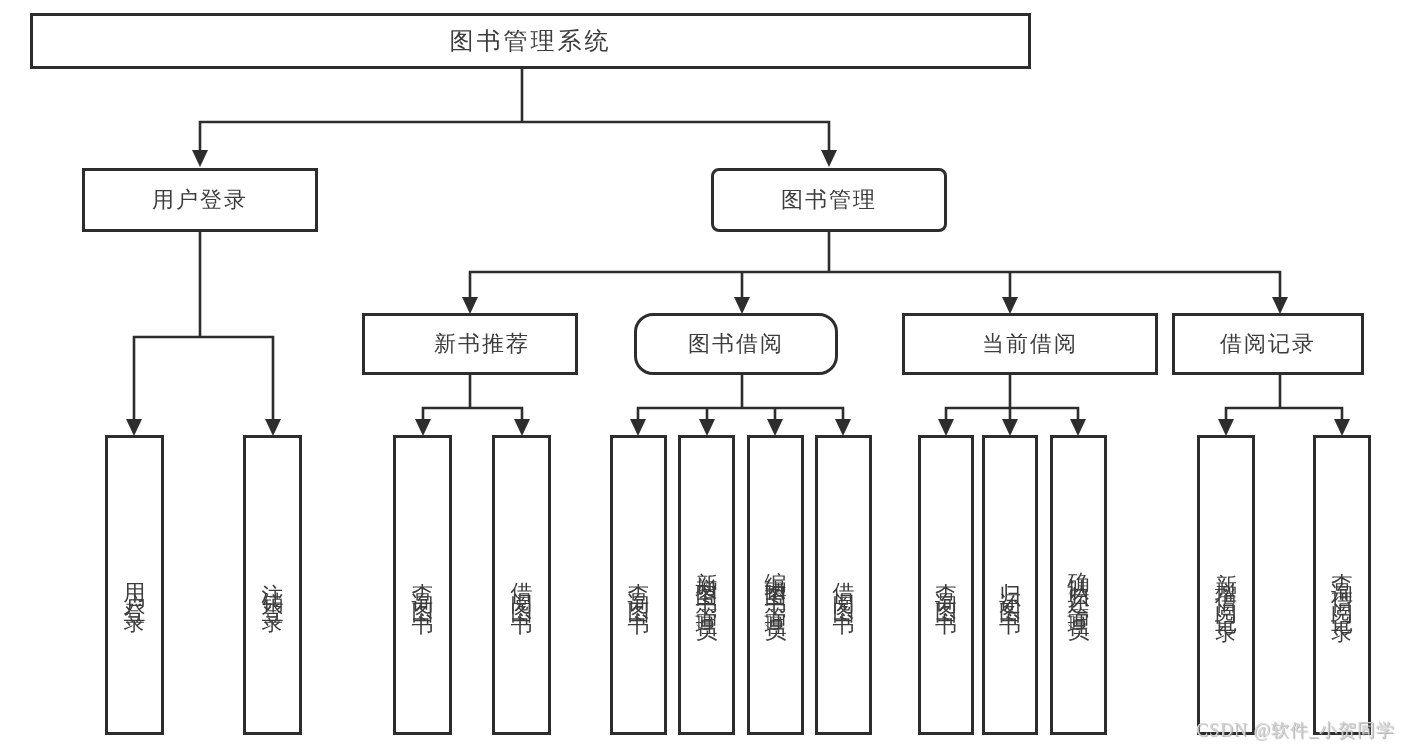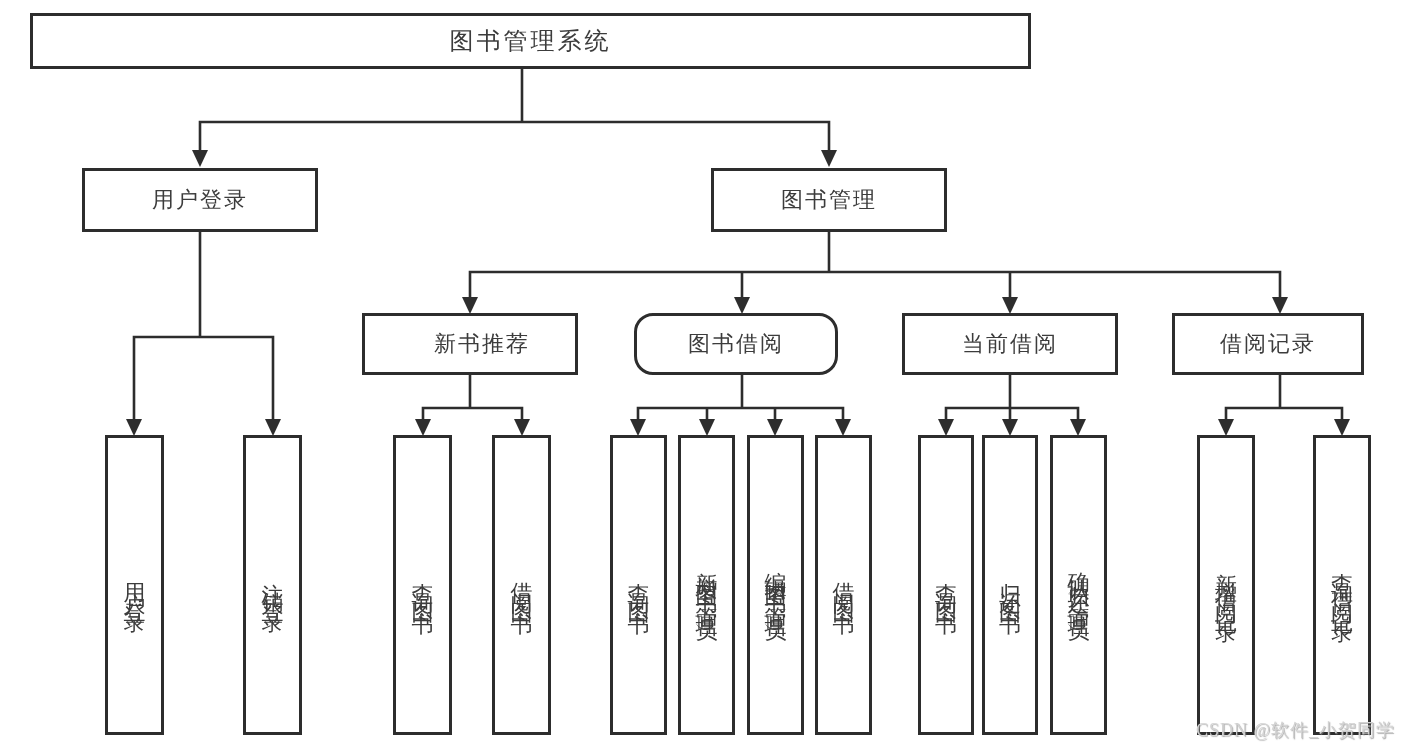--- a/index.html
+++ b/index.html
@@ -106,31 +106,31 @@
     </g>
   </svg>
 
   <div class="hbox root" style="left:22px;top:13px;width:1001px;height:56px;">
     <span>图书管理系统</span>
   </div>
 
   <div class="hbox" style="left:82px;top:168px;width:236px;height:64px;">
     <span>用户登录</span>
   </div>
-  <div class="hbox" style="left:711px;top:168px;width:236px;height:64px;">
+  <div class="hbox" style="left:711px;top:168px;width:236px;height:64px;border-radius:8px;">
     <span>图书管理</span>
   </div>
 
   <div class="hbox" style="left:362px;top:313px;width:216px;height:62px;padding-left:24px;">
     <span>新书推荐</span>
   </div>
   <div class="hbox" style="left:634px;top:313px;width:204px;height:62px;border-radius:19px;">
     <span>图书借阅</span>
   </div>
-  <div class="hbox" style="left:902px;top:313px;width:216px;height:62px;">
+  <div class="hbox" style="left:902px;top:313px;width:256px;height:62px;">
     <span>当前借阅</span>
   </div>
   <div class="hbox" style="left:1172px;top:313px;width:192px;height:62px;">
     <span>借阅记录</span>
   </div>
 
   <div class="leaf" style="left:105px;width:59px;">
     <span class="vtext">用户登录</span>
   </div>
   <div class="leaf" style="left:243px;width:59px;">

